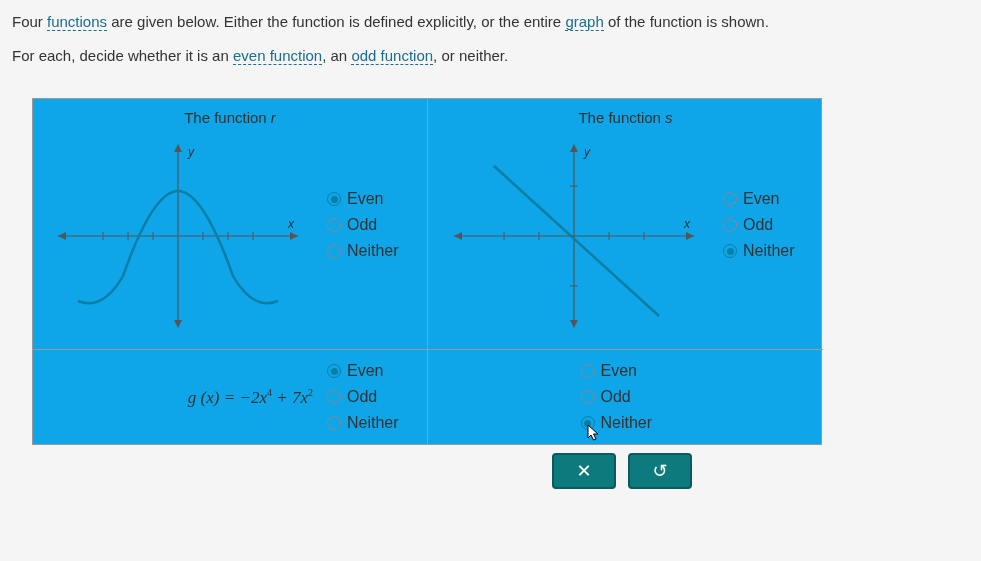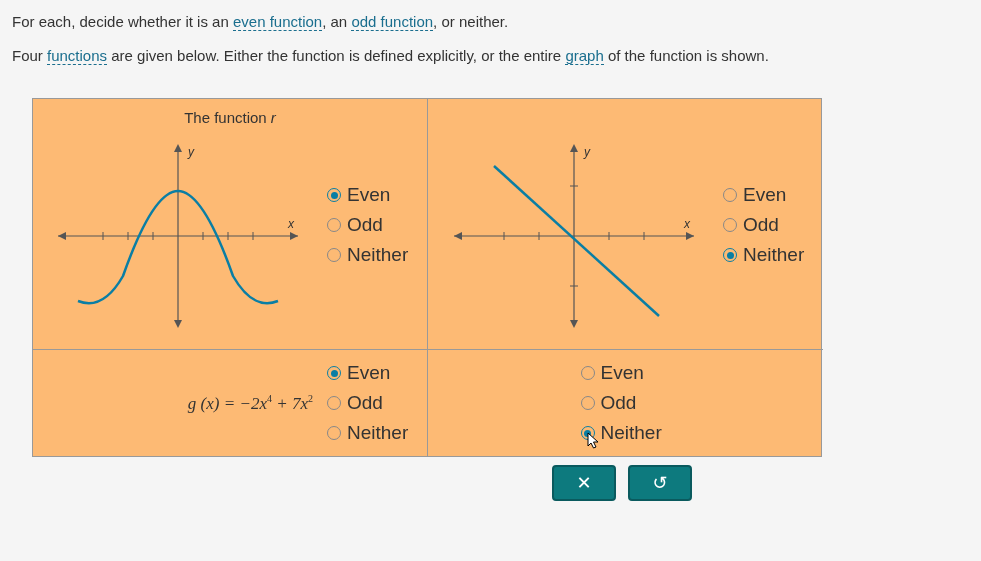--- a/index.html
+++ b/index.html
@@ -13,21 +13,21 @@
     }
     .intro p { line-height: 1.6; margin-bottom: 10px; }
     .underline-blue { color: #1a6e8e; border-bottom: 1px dashed #1a6e8e; }
     .grid {
       margin-top: 30px;
       margin-left: 20px;
       display: grid;
       grid-template-columns: 395px 395px;
       grid-template-rows: auto auto;
       border: 1px solid #999;
-      background: #fdba74;
+      background: #0ea5e9;
       width: 790px;
     }
     .cell {
       display: flex;
       align-items: center;
       justify-content: center;
       gap: 14px;
       position: relative;
     }
     .cell.top-left { border-right: 1px solid #999; border-bottom: 1px solid #999; padding: 10px 10px 8px; }
@@ -54,21 +54,21 @@
     .graph-area svg { display: block; }
     .options {
       display: flex;
       flex-direction: column;
       gap: 8px;
       width: 90px;
     }
     .option {
       display: flex;
       align-items: center;
-      font-size: 19px;
+      font-size: 16px;
       cursor: pointer;
     }
     .radio {
       width: 14px;
       height: 14px;
       border-radius: 50%;
       border: 1.5px solid #888;
       margin-right: 6px;
       display: inline-flex;
       align-items: center;
@@ -117,24 +117,24 @@
       width: 14px;
       height: 18px;
       pointer-events: none;
     }
   </style>
 </head>
 <body>
 
 <div class="intro">
   <p>
-    <span>For each, decide whether it is an </span><span class="underline-blue">even function</span><span>, an </span><span class="underline-blue">odd function</span><span>, or neither.</span>
+    <span>Four </span><span class="underline-blue">functions</span><span> are given below. Either the function is defined explicitly, or the entire </span><span class="underline-blue">graph</span><span> of the function is shown.</span>
   </p>
   <p>
-    <span>Four </span><span class="underline-blue">functions</span><span> are given below. Either the function is defined explicitly, or the entire </span><span class="underline-blue">graph</span><span> of the function is shown.</span>
+    <span>For each, decide whether it is an </span><span class="underline-blue">even function</span><span>, an </span><span class="underline-blue">odd function</span><span>, or neither.</span>
   </p>
 </div>
 
 <div class="grid">
 
   <div class="cell top-left">
     <div class="func-title">
       <span>The function </span><span class="var">r</span>
     </div>
     <div class="graph-area">
@@ -168,20 +168,23 @@
           <span>Odd</span>
         </div>
       <div class="option">
           <span class="radio"></span>
           <span>Neither</span>
         </div>
     </div>
   </div>
 
   <div class="cell top-right">
+    <div class="func-title">
+      <span>The function </span><span class="var">s</span>
+    </div>
     <div class="graph-area">
       <svg width="260" height="200" viewBox="0 0 260 200">
         <line x1="10" y1="100" x2="250" y2="100" stroke="#555" stroke-width="1.2"></line>
         <polygon points="250,100 242,96 242,104" fill="#555"></polygon>
         <polygon points="10,100 18,96 18,104" fill="#555"></polygon>
         <line x1="130" y1="10" x2="130" y2="190" stroke="#555" stroke-width="1.2"></line>
         <polygon points="130,8 126,16 134,16" fill="#555"></polygon>
         <polygon points="130,192 126,184 134,184" fill="#555"></polygon>
         <g stroke="#555" stroke-width="1">
           <line x1="60" y1="96" x2="60" y2="104"></line>

